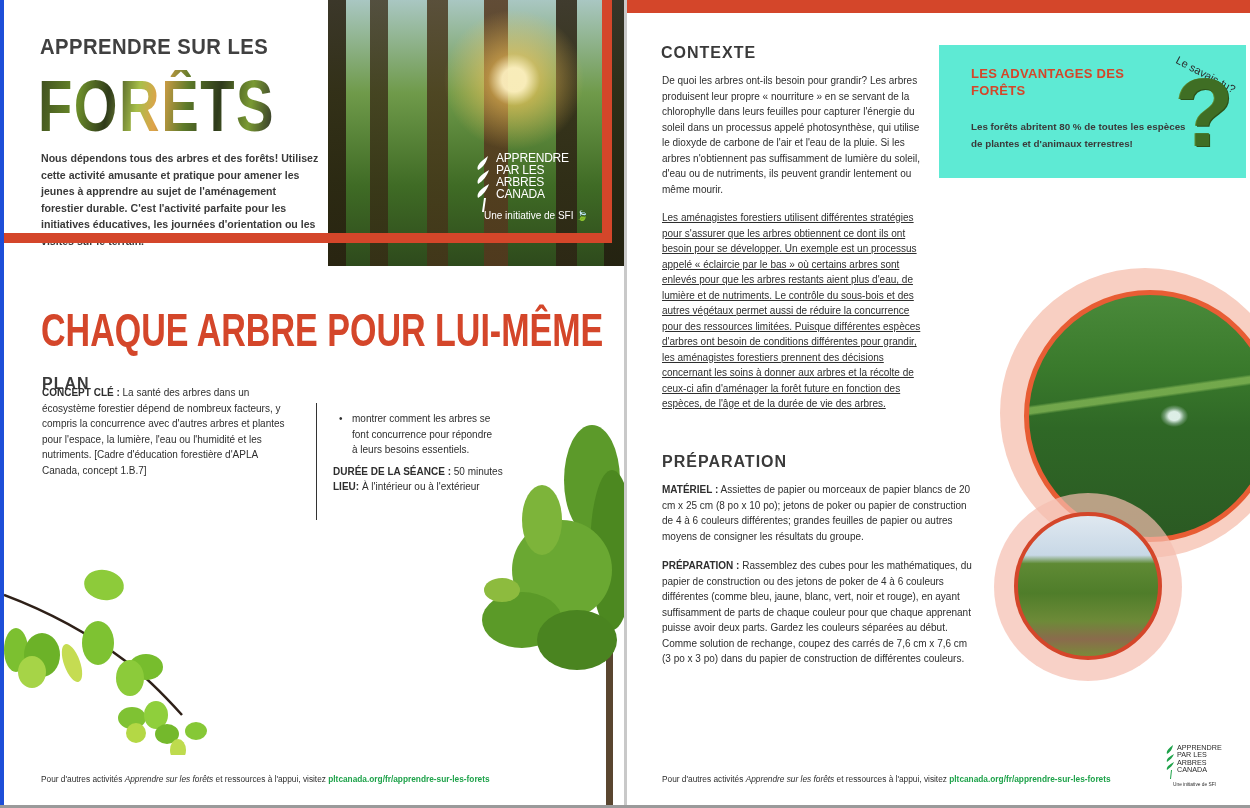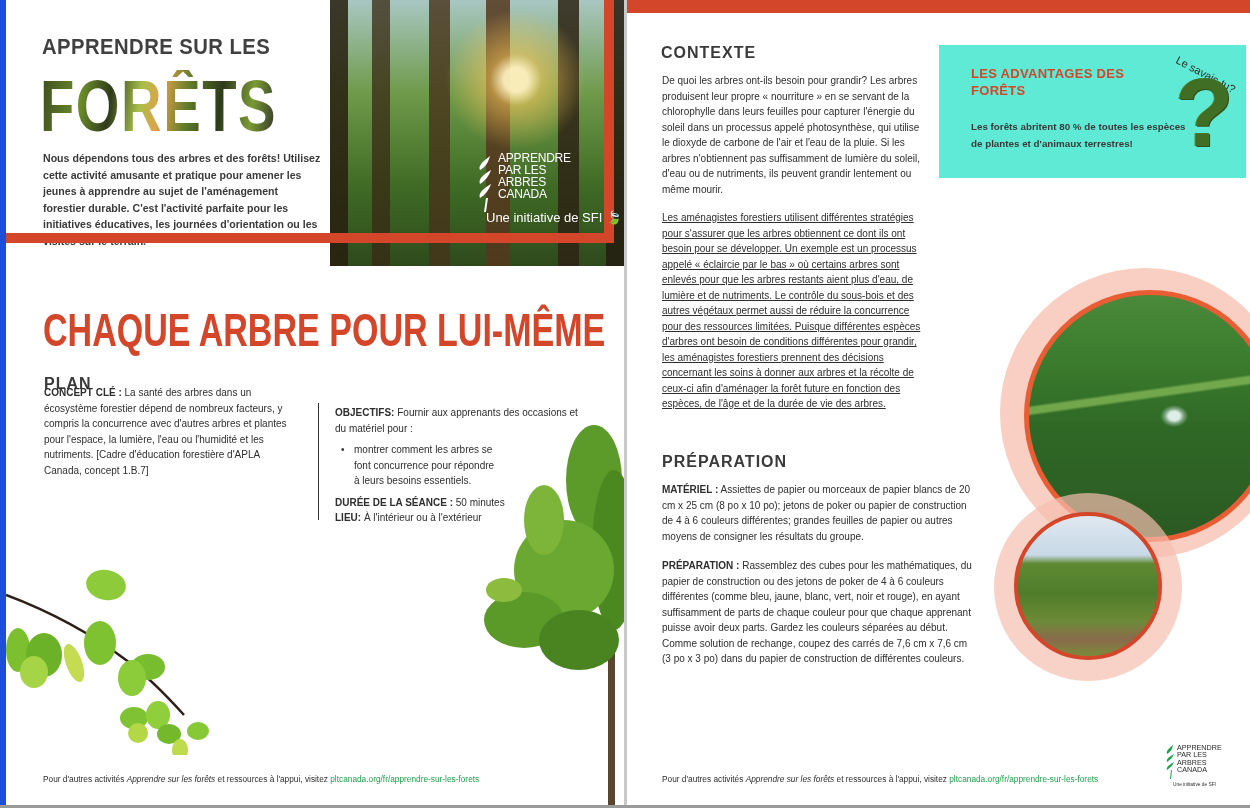--- a/index.html
+++ b/index.html
@@ -1,20 +1,20 @@
 <!DOCTYPE html>
 <html><head>
 <meta charset="utf-8">
 <style>
   * { box-sizing: border-box; margin: 0; padding: 0; }
   html, body { width: 1250px; height: 808px; overflow: hidden; background: #b9b9b9; }
   body { position: relative; font-family: "Liberation Sans", sans-serif; color: #2b2b2b; }
 
   .page { position: absolute; top: 0; height: 808px; background: #ffffff; overflow: hidden; }
-  #page-left { left: 0; width: 624px; border-left: 6px solid #1d4ed8; }
+  #page-left { left: 0; width: 624px; border-left: 4px solid #1d4ed8; }
   #page-right { left: 627px; width: 623px; }
   .gutter { position: absolute; left: 624px; top: 0; width: 3px; height: 808px; background: #c9c9c9; }
   .bottom-edge { position: absolute; left: 0; bottom: 0; width: 1250px; height: 3px; background: #9a9a9a; }
 
   
   .series-title { position: absolute; left: 36px; top: 34px; font-size: 22px; font-weight: 700; color: #404040; letter-spacing: 0.5px; transform: scaleX(0.92); transform-origin: left; }
   .forets-word { position: absolute; left: 34px; top: 70px; font-size: 72px; font-weight: 700; line-height: 72px; letter-spacing: 2px;
     background: linear-gradient(100deg, #3b4a1e 0%, #6c8d2a 18%, #2f3b1a 30%, #a7bf4a 42%, #e0a24a 50%, #5e7b2a 62%, #2e3a1b 75%, #7a9a33 88%, #2a2a2a 100%);
     -webkit-background-clip: text; background-clip: text; color: transparent; transform: scaleX(0.78); transform-origin: left; }
   .intro { position: absolute; left: 37px; top: 150px; width: 280px; font-size: 10.6px; line-height: 16.5px; font-weight: 700; color: #3a3a3a; }
@@ -23,41 +23,41 @@
   .hero { position: absolute; left: 324px; top: 0; width: 300px; height: 266px; overflow: hidden;
     background:
       radial-gradient(circle at 62% 30%, rgba(255,240,190,0.95) 0 12px, rgba(255,200,90,0.55) 26px, rgba(255,160,40,0) 70px),
       linear-gradient(90deg, rgba(40,30,15,0.85) 0 6%, rgba(0,0,0,0) 6% 14%, rgba(55,40,20,0.75) 14% 20%, rgba(0,0,0,0) 20% 33%, rgba(70,50,25,0.8) 33% 40%, rgba(0,0,0,0) 40% 52%, rgba(85,55,30,0.85) 52% 60%, rgba(0,0,0,0) 60% 76%, rgba(45,35,20,0.85) 76% 83%, rgba(0,0,0,0) 83% 92%, rgba(35,28,15,0.85) 92% 100%),
       linear-gradient(180deg, #a9c7c2 0%, #6f9a4a 35%, #3f6b25 70%, #2e4a1c 100%); }
   .hero-frame-v { position: absolute; left: 598px; top: 0; width: 10px; height: 243px; background: #d4462a; }
   .hero-frame-h { position: absolute; left: 324px; top: 233px; width: 284px; height: 10px; background: #d4462a; }
   .plt-logo { position: absolute; left: 470px; top: 152px; width: 110px; color: #fff; }
   .plt-logo .mark { position: absolute; left: 0; top: 2px; width: 18px; height: 60px; }
   .plt-logo .txt { position: absolute; left: 22px; top: 0; font-size: 12px; line-height: 12px; letter-spacing: -0.2px; }
-  .plt-logo .sub { position: absolute; left: 10px; top: 58px; font-size: 13px; white-space: nowrap; }
+  .plt-logo .sub { position: absolute; left: 10px; top: 58px; font-size: 10px; white-space: nowrap; }
 
   .activity-title { position: absolute; left: 37px; top: 305px; font-size: 46px; font-weight: 700; color: #d4462a; line-height: 50px; transform: scaleX(0.74); transform-origin: left; white-space: nowrap; }
   .h2 { font-size: 16px; font-weight: 700; color: #3a3a3a; letter-spacing: 1px; }
   .plan-h { position: absolute; left: 38px; top: 375px; }
   .body-s { font-size: 10px; line-height: 15.5px; color: #2e2e2e; }
   .body-s b { font-weight: 700; }
   .concept { position: absolute; left: 38px; top: 385px; width: 250px; }
   .v-divider { position: absolute; left: 312px; top: 403px; width: 1px; height: 117px; background: #333; }
   .objectives { position: absolute; left: 329px; top: 405px; width: 245px; }
   .objectives ul { list-style: none; margin: 6px 0 6px 0; }
   .objectives li { position: relative; padding-left: 19px; margin-bottom: 5px; width: 165px; }
   .objectives li::before { content: "\2022"; position: absolute; left: 6px; top: 0; }
   .objectives .meta { margin-top: 2px; }
 
   .branch { position: absolute; left: 0; top: 555px; width: 210px; height: 200px; }
   .tree { position: absolute; left: 478px; top: 420px; width: 146px; height: 388px; }
 
   .footer { position: absolute; top: 774px; font-size: 8.3px; color: #2e2e2e; white-space: nowrap; }
   .footer i { font-style: italic; }
-  .footer a { color: #1ea24a; font-weight: 400; text-decoration: none; }
+  .footer a { color: #1ea24a; font-weight: 700; text-decoration: none; }
   #footer-left { left: 37px; }
 
   
   .top-red { position: absolute; left: 0; top: 0; width: 623px; height: 13px; background: #d4462a; }
   .contexte-h { position: absolute; left: 34px; top: 44px; }
   .contexte-p1 { position: absolute; left: 35px; top: 73px; width: 262px; }
   .contexte-p2 { position: absolute; left: 35px; top: 210px; width: 262px; text-decoration: underline; }
 
   .fact-box { position: absolute; left: 312px; top: 45px; width: 307px; height: 133px; background: #5eead4; }
   .fact-title { position: absolute; left: 32px; top: 20px; font-size: 13px; line-height: 17px; font-weight: 700; color: #d4462a; letter-spacing: 0.3px; }
@@ -113,21 +113,20 @@
   </div>
 
   <h1 class="activity-title">CHAQUE ARBRE POUR LUI-MÊME</h1>
 
   <h2 class="h2 plan-h">PLAN</h2>
   <p class="body-s concept">
     <b>CONCEPT CLÉ :</b><span> La santé des arbres dans un écosystème forestier dépend de nombreux facteurs, y compris la concurrence avec d'autres arbres et plantes pour l'espace, la lumière, l'eau ou l'humidité et les nutriments. [Cadre d'éducation forestière d'APLA Canada, concept 1.B.7]</span>
   </p>
   <div class="v-divider"></div>
   <div class="body-s objectives">
-    <p><b>OBJECTIFS:</b><span> Fournir aux apprenants des occasions et du matériel pour :</span></p>
     <ul>
       <li>montrer comment les arbres se font concurrence pour répondre à leurs besoins essentiels.</li>
     </ul>
     <p class="meta"><b>DURÉE DE LA SÉANCE :</b><span> 50 minutes</span></p>
     <p><b>LIEU:</b><span> À l'intérieur ou à l'extérieur</span></p>
   </div>
 
   <svg class="branch" viewBox="0 0 210 200">
     <path d="M0 40 C40 55 80 75 120 105 C140 120 160 140 178 160" stroke="#2e2018" stroke-width="2.5" fill="none"></path>
     <g fill="#8dcb3a">

